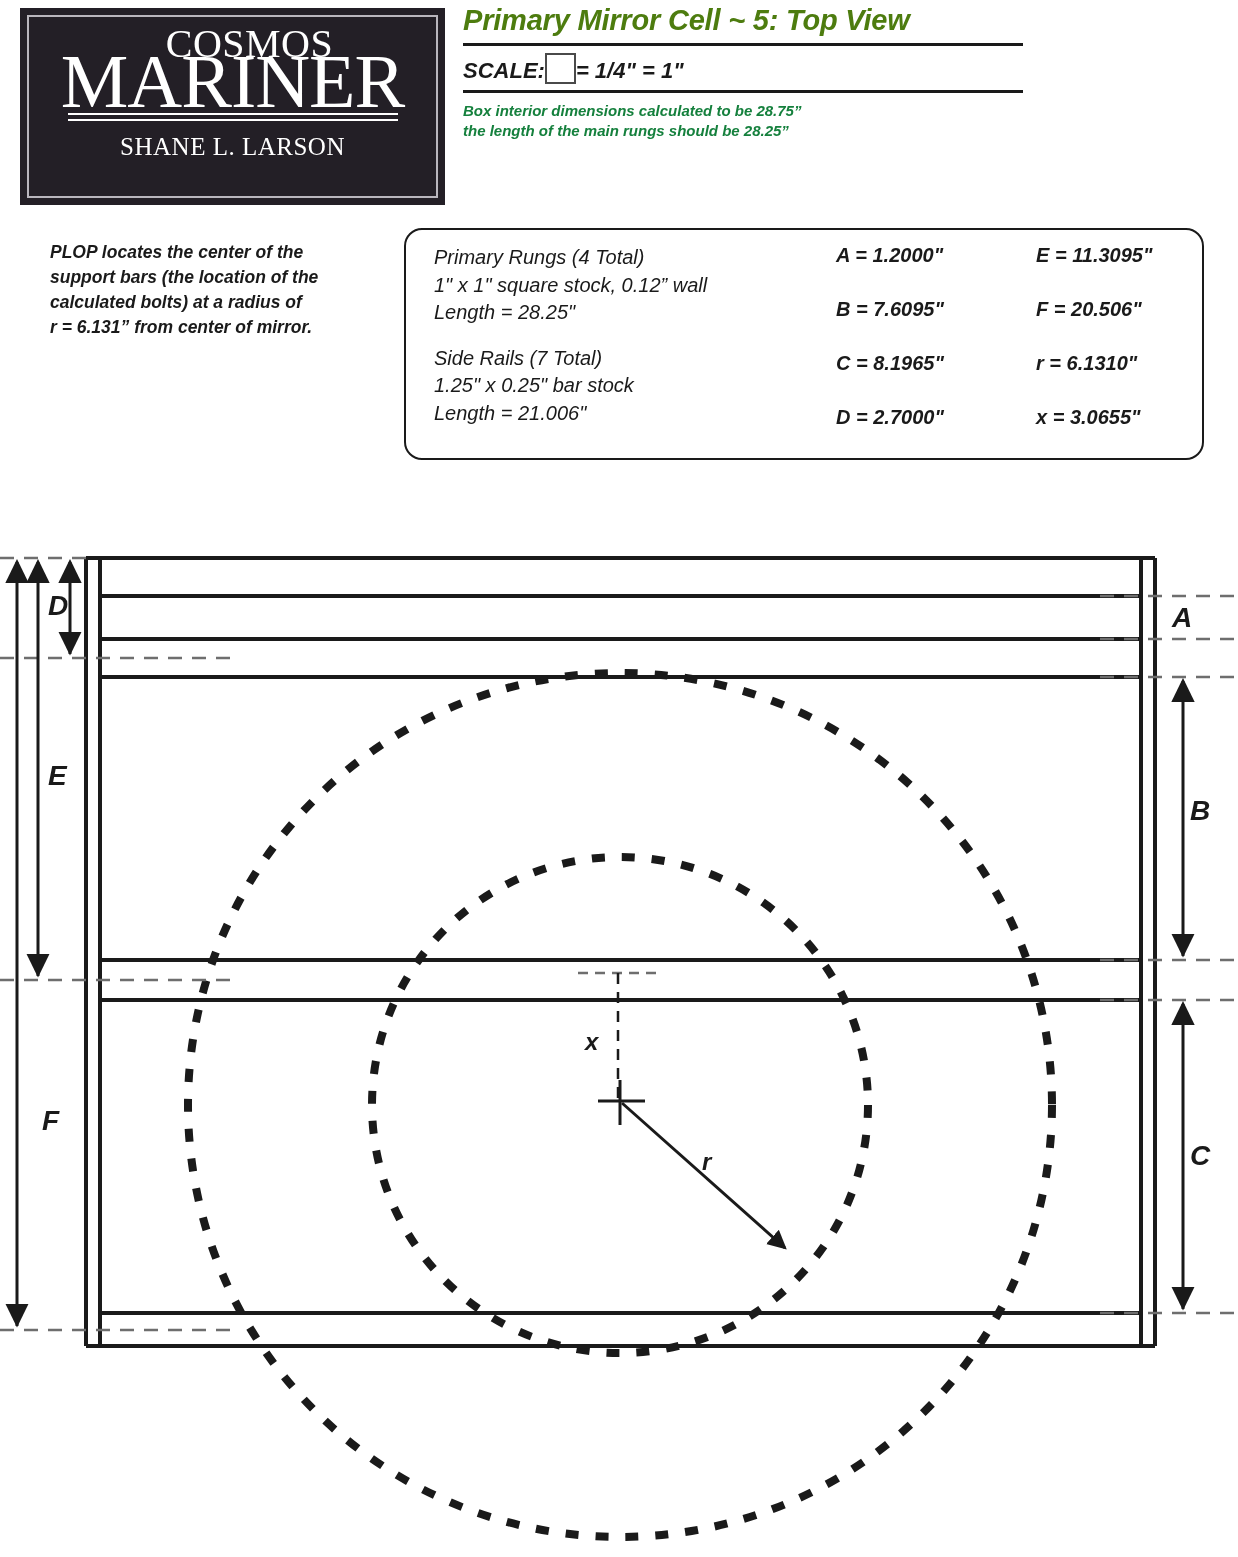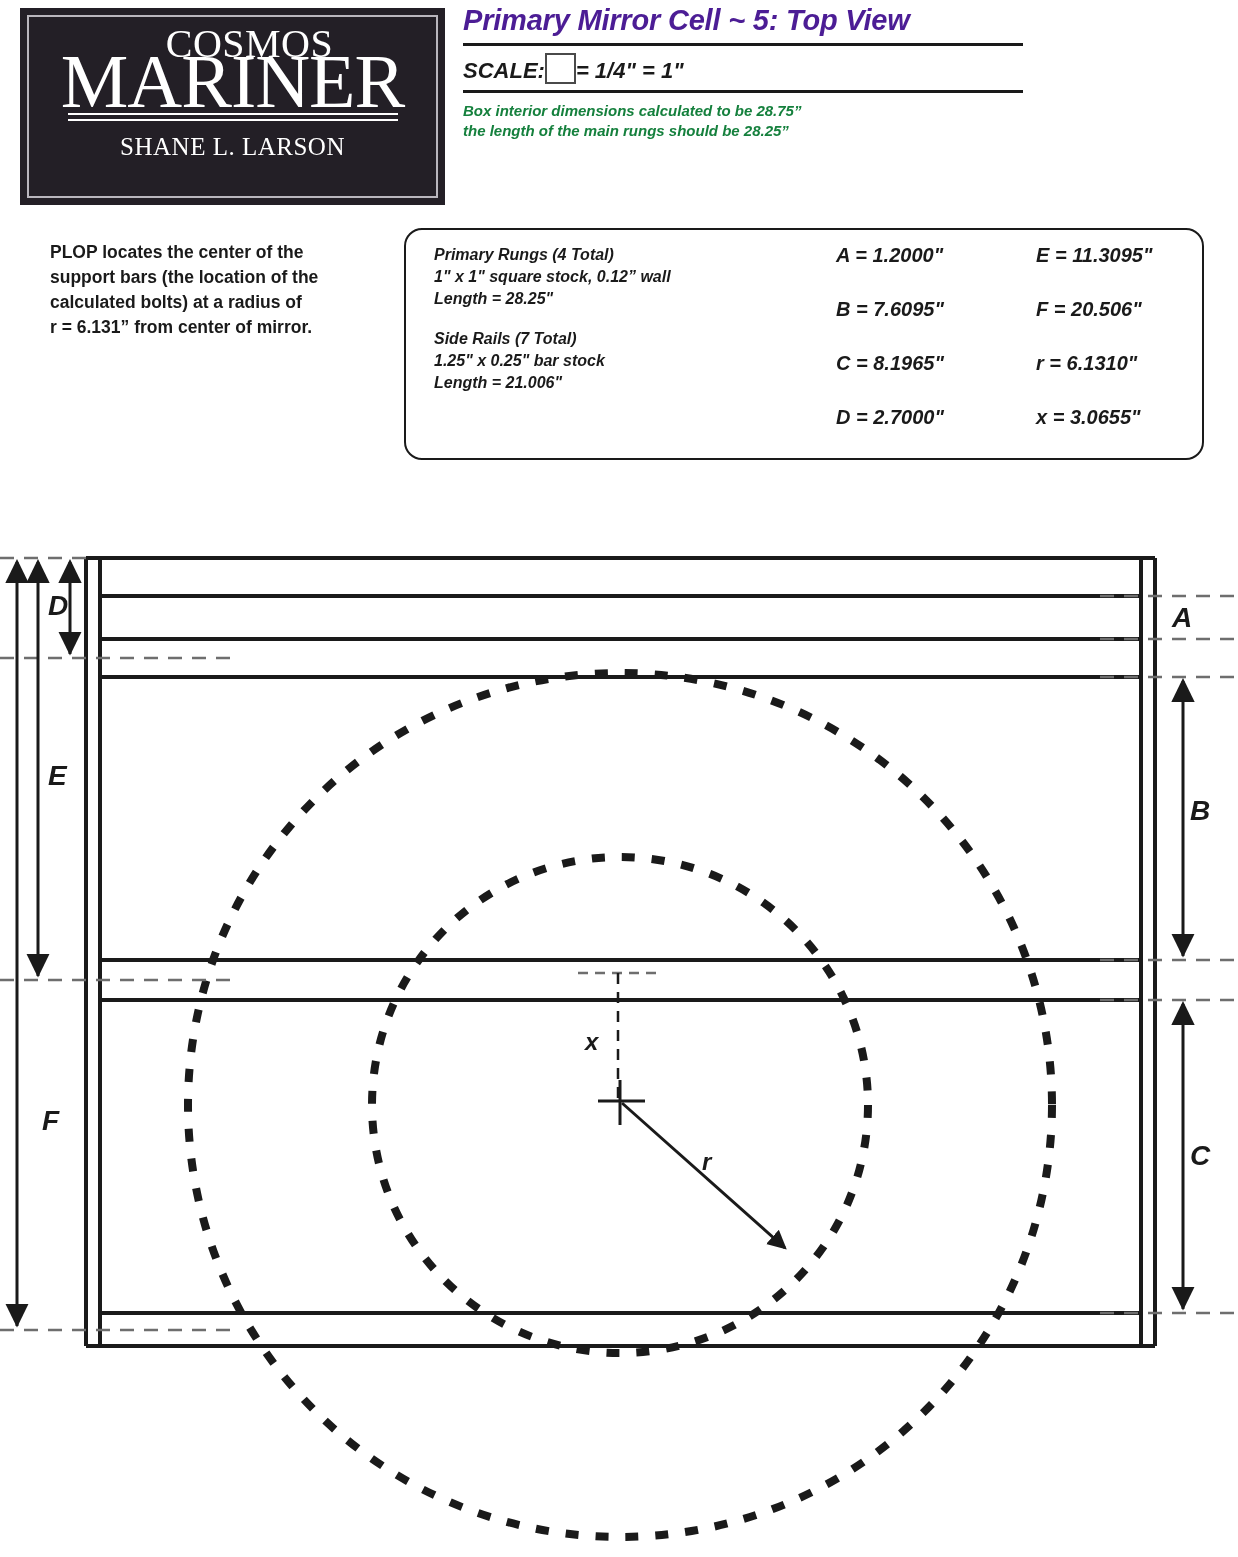--- a/index.html
+++ b/index.html
@@ -68,21 +68,21 @@
     font-family: "Liberation Serif", serif;
     font-size: 25px;
     margin-top: 12px;
     letter-spacing: 0.5px;
   }
 
   
   #title-area { position: absolute; left: 463px; top: 4px; width: 560px; }
   #doc-title {
     font-size: 29px; font-weight: bold; font-style: italic;
-    color: #4c1d95; letter-spacing: -0.2px; white-space: nowrap;
+    color: #4d7c0f; letter-spacing: -0.2px; white-space: nowrap;
   }
   .hrule { border-top: 3px solid #1a1a1a; margin: 6px 0 0 0; }
   #scale-row {
     display: flex; align-items: flex-end; 
     margin-top: 7px; 
   }
   #scale-label, #scale-equals {
     font-size: 22px; font-weight: bold; font-style: italic; color: #1a1a1a;
   }
   #scale-square {
@@ -91,34 +91,34 @@
   #notes-block { margin-top: 8px; }
   .note-line {
     font-size: 15px; font-weight: bold; font-style: italic;
     color: #15803d; line-height: 1.33; white-space: nowrap;
   }
 
   
   #plop-block { position: absolute; left: 50px; top: 240px; width: 330px; }
   .plop-para { margin-bottom: 18px; }
   .plop-line {
-    font-size: 17.5px; font-weight: bold; 
+    font-size: 17.5px; font-weight: bold; font-style: italic;
     color: #1a1a1a; line-height: 1.42; white-space: nowrap;
   }
 
   
   #spec-box {
     position: absolute; left: 404px; top: 228px;
     width: 800px; height: 232px;
     border: 2.5px solid #1a1a1a; border-radius: 18px; background: #fff;
   }
   #spec-parts { position: absolute; left: 28px; top: 14px; }
   .spec-group { margin-bottom: 18px; }
   .spec-line {
-    font-size: 16px; font-weight: bold; font-style: italic;
+    font-size: 20px; font-weight: normal; font-style: italic;
     color: #1a1a1a; line-height: 1.38; white-space: nowrap;
   }
   #spec-dims {
     position: absolute; left: 430px; top: 14px;
     display: grid; grid-template-columns: 200px 200px;
     row-gap: 31px;
   }
   .dim-val {
     font-size: 20px; font-weight: bold; font-style: italic;
     color: #1a1a1a; white-space: nowrap;

